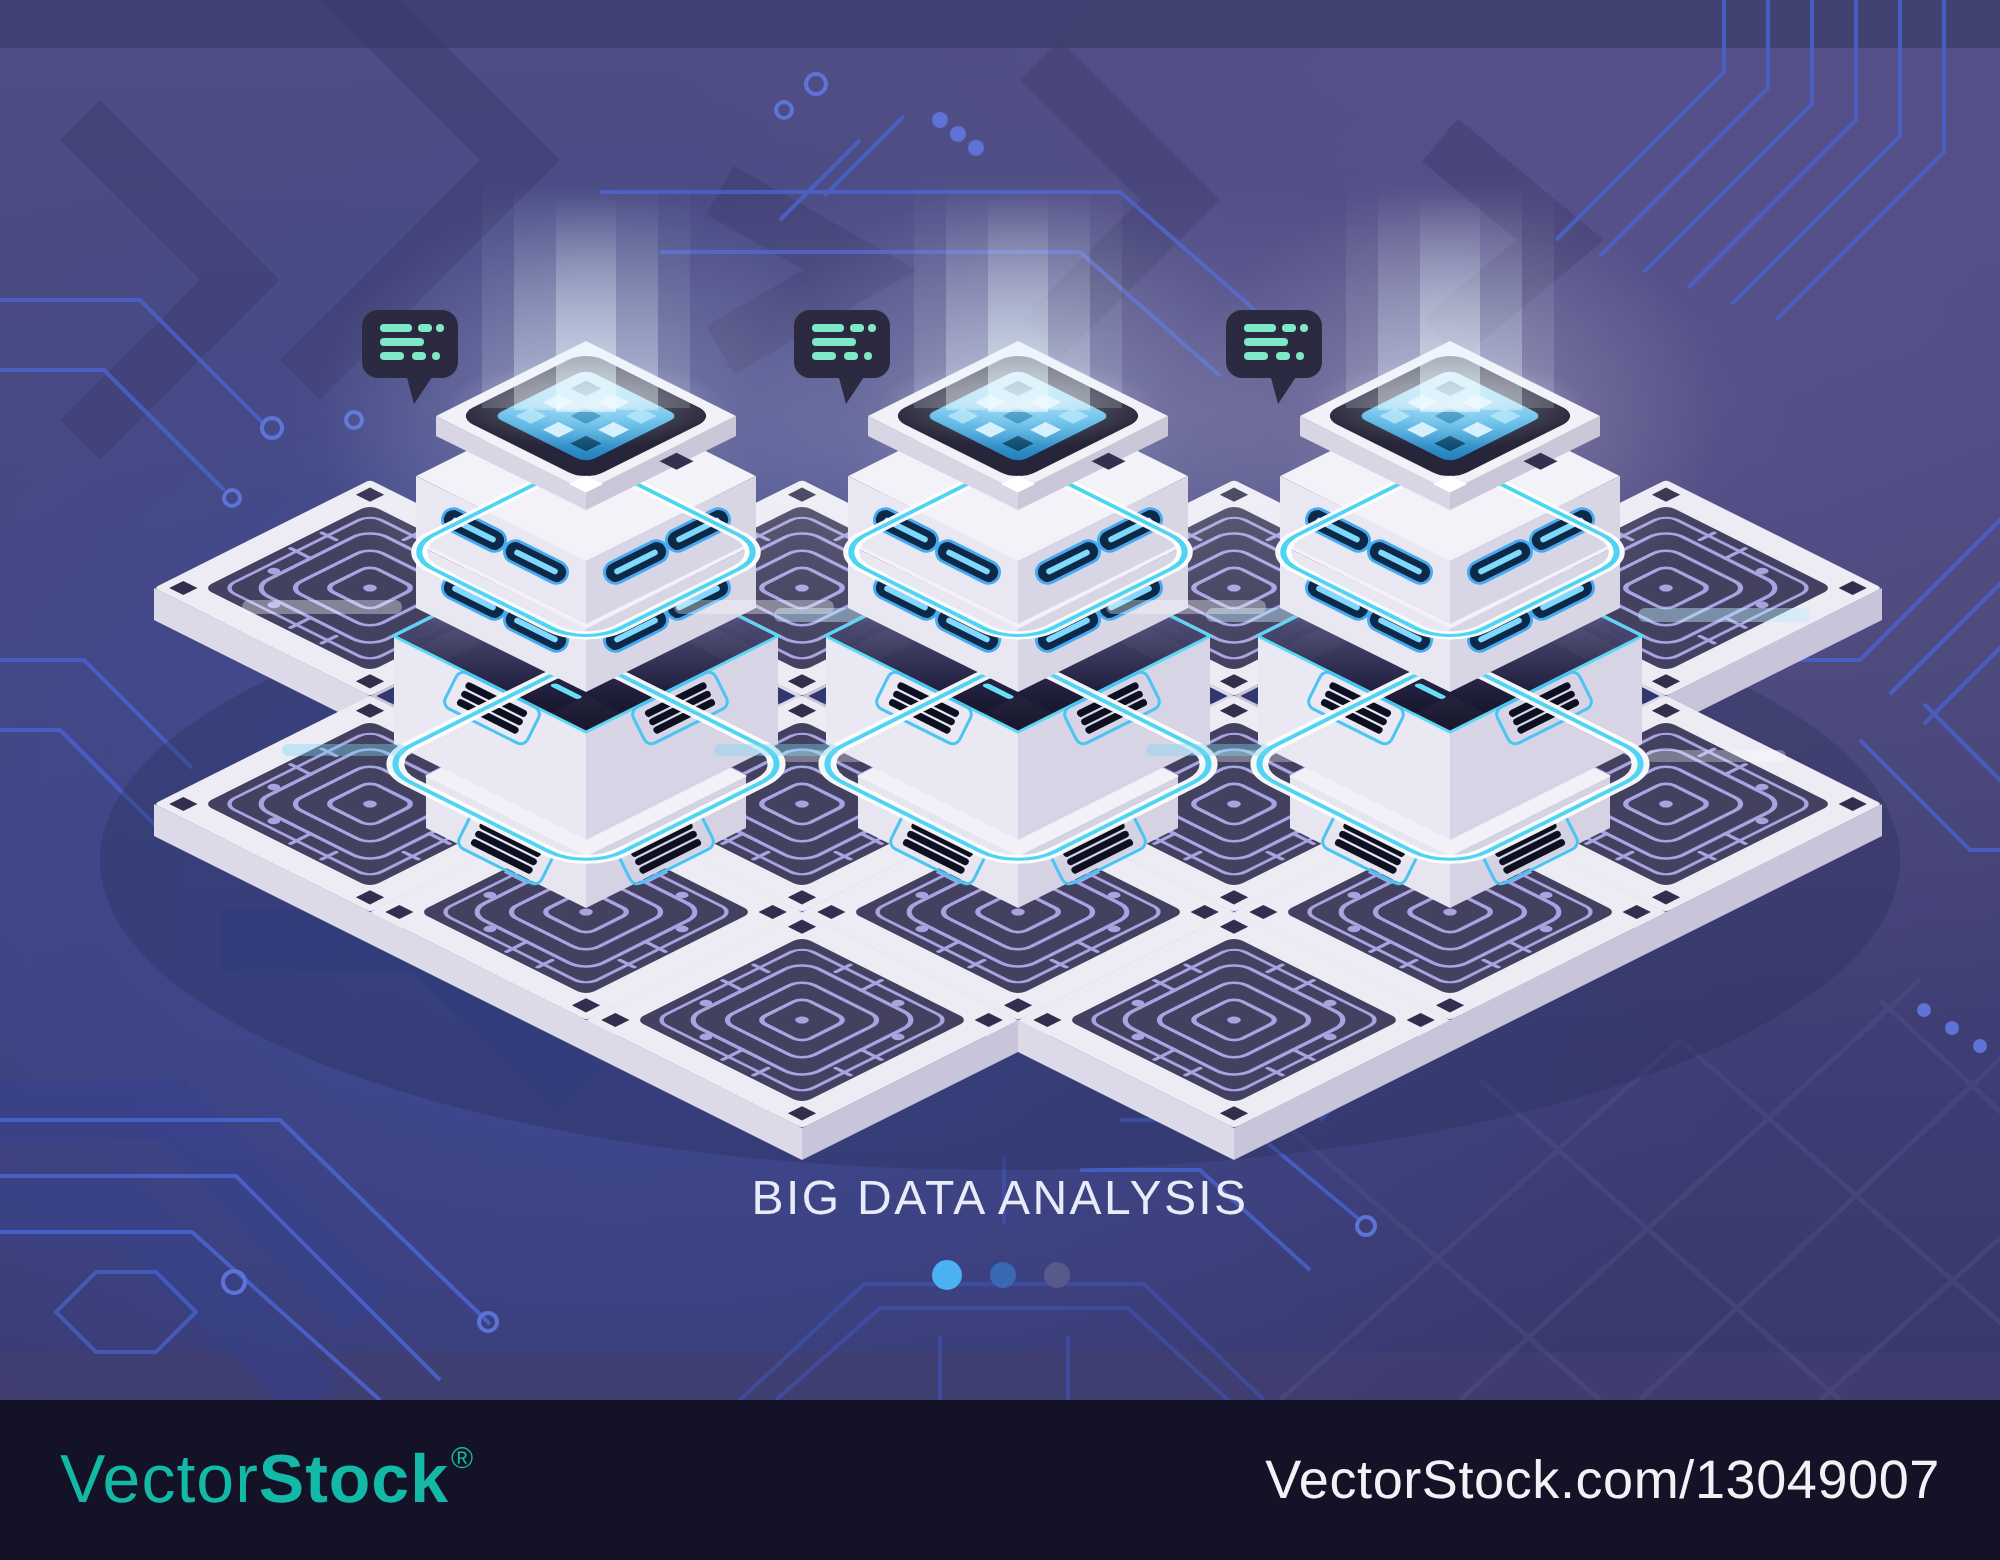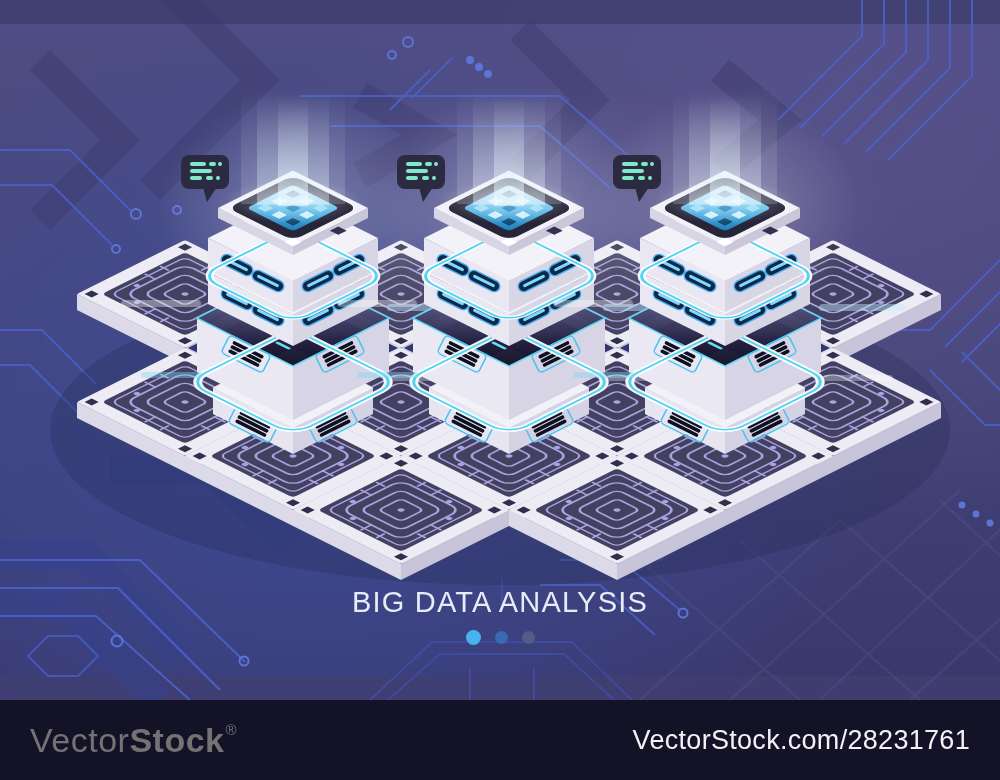--- a/index.html
+++ b/index.html
@@ -9,33 +9,33 @@
 
   
   .title{position:absolute;left:43px;top:60px;z-index:10;line-height:1;}
   .title .l1{display:inline-block;font-weight:bold;font-size:30px;letter-spacing:-.5px;
              transform:scaleX(.84);transform-origin:left top;}
   .title .l2{display:block;font-weight:bold;font-size:52px;letter-spacing:-1px;margin-top:4px;
              transform:scaleX(.86);transform-origin:left top;}
 
   
   .caption{position:absolute;left:0;top:586px;width:1000px;text-align:center;z-index:10;
-           font-size:29px;letter-spacing:1.2px;color:#e8ebf8;font-weight:400;}
+           font-size:24px;letter-spacing:1.2px;color:#e8ebf8;font-weight:400;}
   .dots{position:absolute;left:0;top:630px;width:1000px;display:flex;justify-content:center;
         align-items:center;gap:14px;z-index:10;}
   .dot{border-radius:50%;cursor:pointer;}
   .dot.d1{width:15px;height:15px;}
   .dot.d2{width:13px;height:13px;}
   .dot.d3{width:13px;height:13px;}
 
   
   .bar{position:absolute;left:0;top:700px;width:1000px;height:80px;z-index:10;
        display:flex;align-items:center;justify-content:space-between;
        padding:0 30px;box-sizing:border-box;}
-  .brand{color:#737373;font-size:34px;letter-spacing:.5px;}
+  .brand{color:#14b8a6;font-size:34px;letter-spacing:.5px;}
   .brand .bold{font-weight:bold;}
   .brand sup{font-size:15px;position:relative;top:-4px;margin-left:1px;}
   .attrib{color:#f2f2f6;font-size:27px;letter-spacing:.3px;}
 </style>
 </head>
 <body>
 
 <div class="frame">
 
 <svg width="1000" height="700" viewBox="0 0 1000 700" xmlns="http://www.w3.org/2000/svg">
@@ -361,16 +361,16 @@
 <div class="dots">
   <span class="dot d1" style="background: rgb(74, 178, 240);"></span>
   <span class="dot d2" style="background: rgb(58, 105, 180);"></span>
   <span class="dot d3" style="background: rgb(87, 89, 139);"></span>
 </div>
 
 <div class="bar" style="background: rgb(19, 18, 38);">
   <div class="brand">
     <span>Vector</span><span class="bold">Stock</span><sup>®</sup>
   </div>
-  <div class="attrib">VectorStock.com/28231761</div>
+  <div class="attrib">VectorStock.com/13049007</div>
 </div>
 
 </div>
 
 </body></html>

